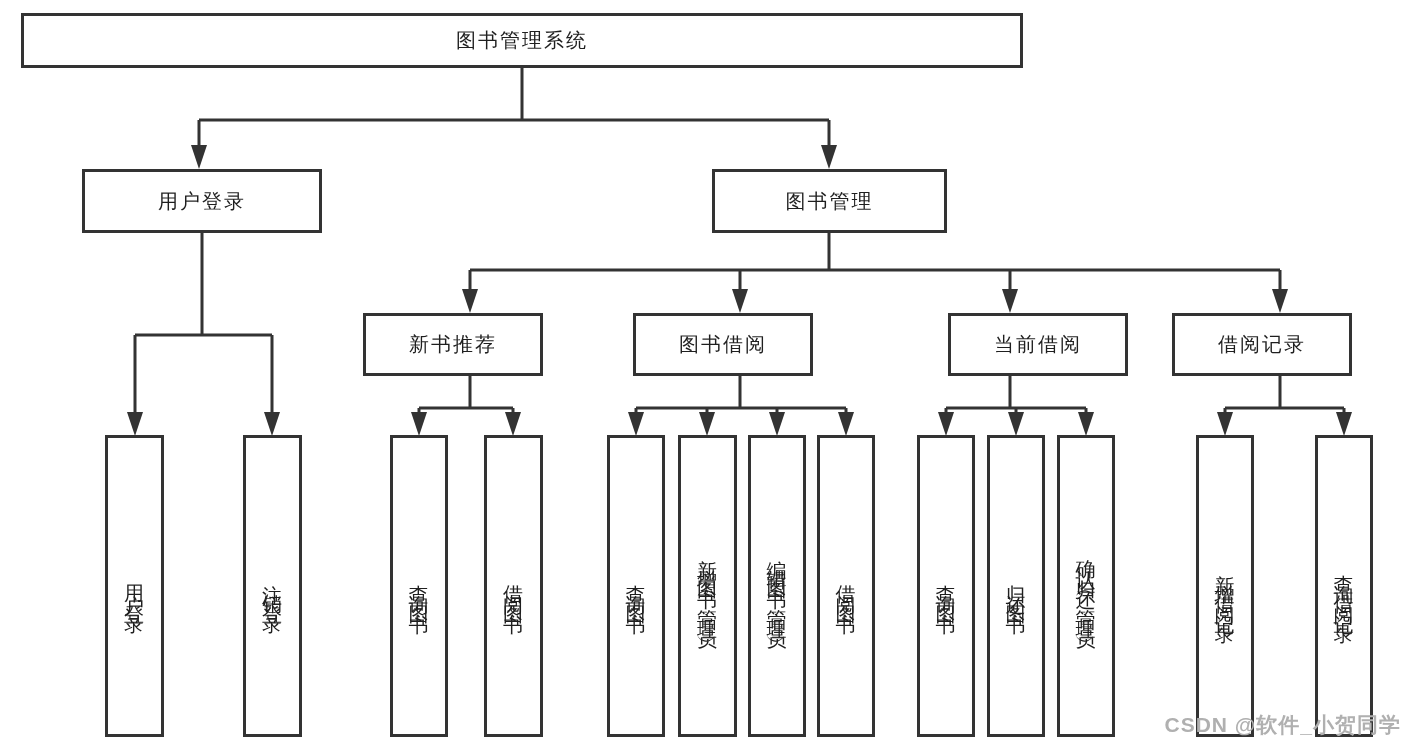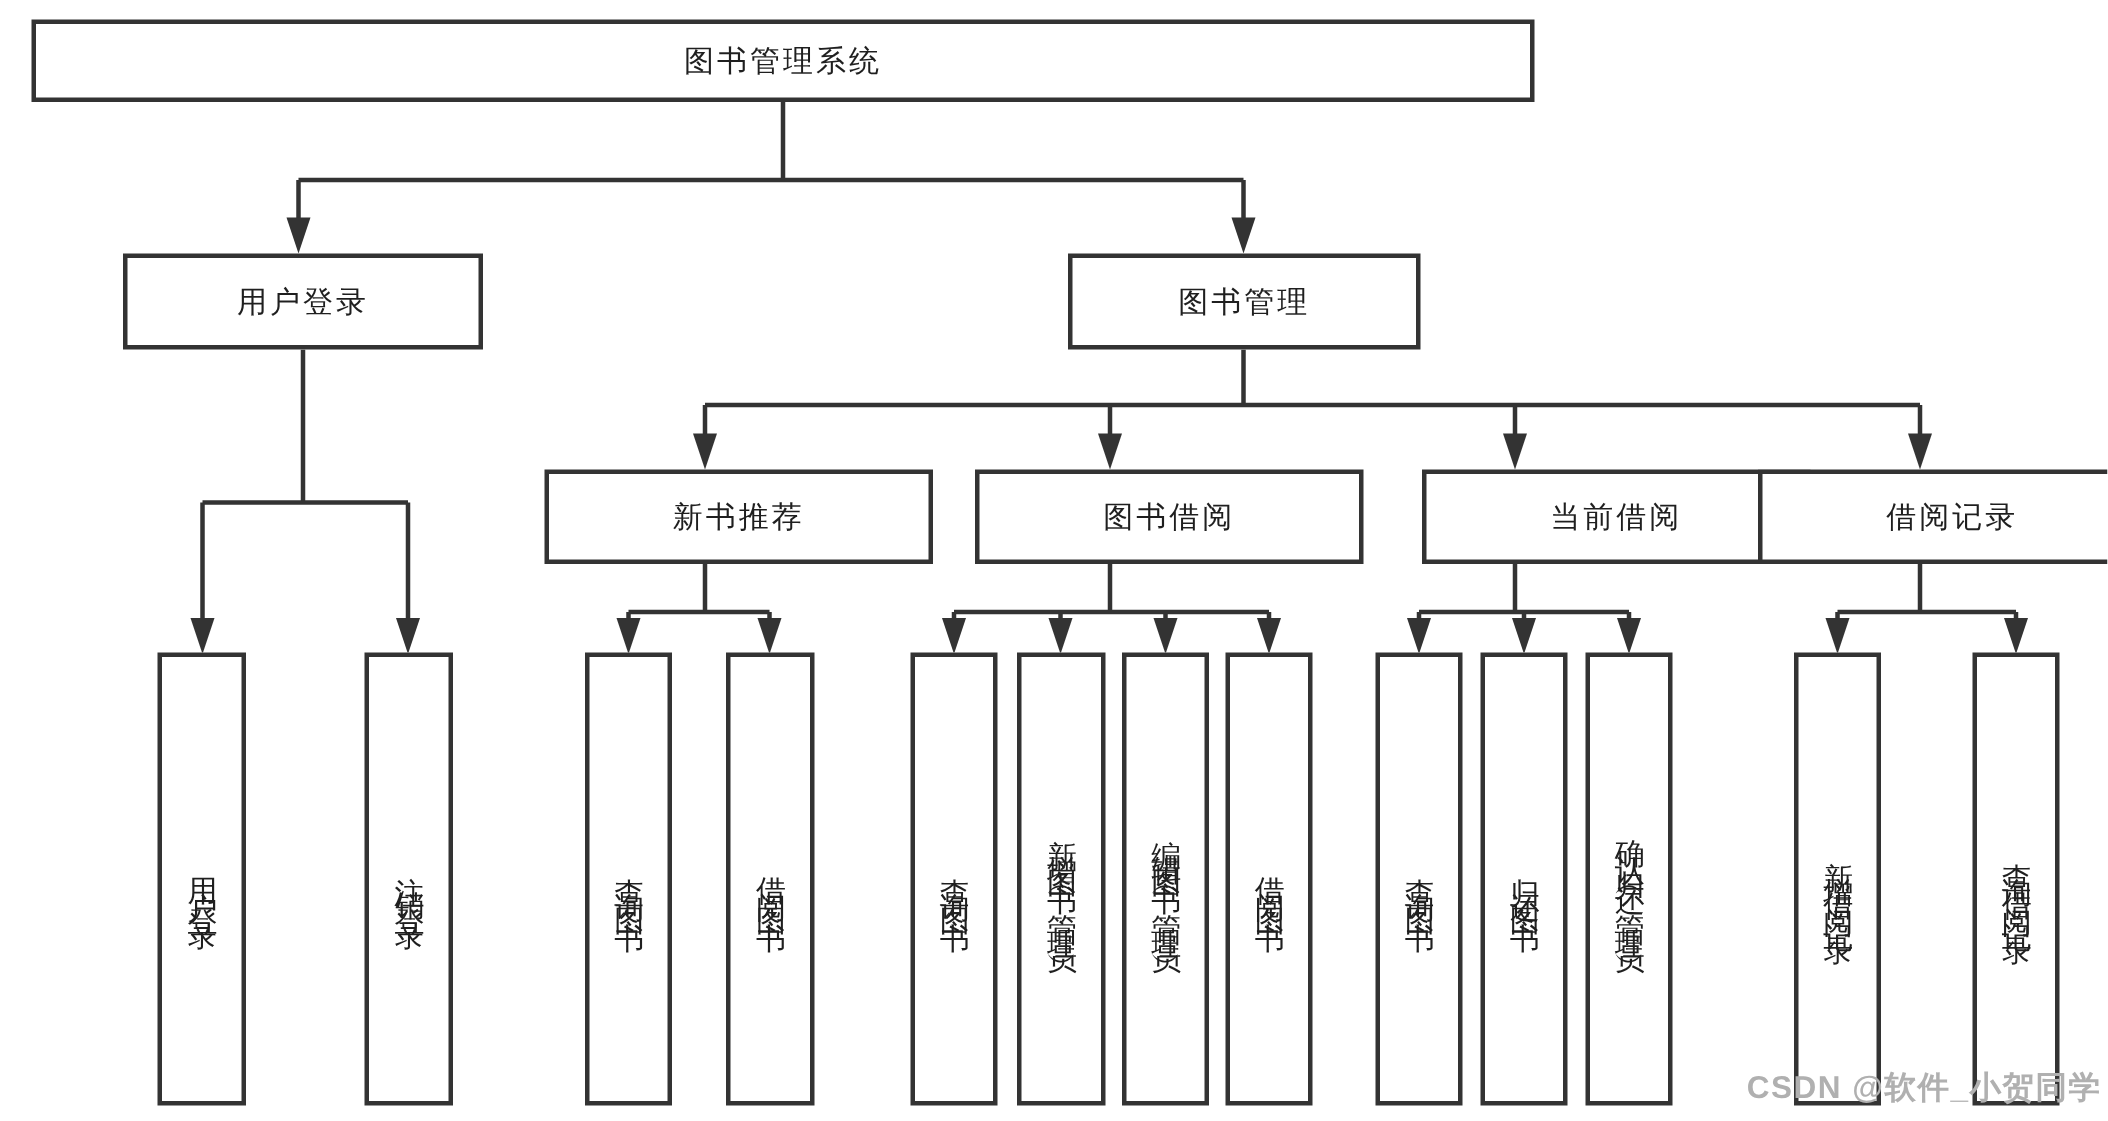--- a/index.html
+++ b/index.html
@@ -33,23 +33,23 @@
   .vbox {
     writing-mode: vertical-rl;
     text-orientation: mixed;
     letter-spacing: 10px;
     line-height: 1;
     padding-top: 6px;
   }
   .root  { left: 21px;  top: 13px;  width: 1002px; height: 55px; }
   .l2a   { left: 82px;  top: 169px; width: 240px;  height: 64px; }
   .l2b   { left: 712px; top: 169px; width: 235px;  height: 64px; }
-  .l3    { top: 313px; height: 63px; width: 259px; }
+  .l3    { top: 313px; height: 63px; width: 180px; }
   .l3a   { left: 363px; }
-  .l3b   { left: 650px; font-family: Liberation Serif, serif; }
+  .l3b   { left: 633px; font-family: Liberation Serif, serif; }
   .l3c   { left: 902px; margin-left: 46px; }
   .l3d   { left: 1172px; }
   .leaf  { top: 435px; height: 302px; width: 58px; }
   .lf1  { left: 105px; width: 59px; }
   .lf2  { left: 243px; width: 59px; }
   .lf3  { left: 390px; }
   .lf4  { left: 484px; width: 59px; }
   .lf5  { left: 607px; }
   .lf6  { left: 678px; width: 59px; }
   .lf7  { left: 748px; }

